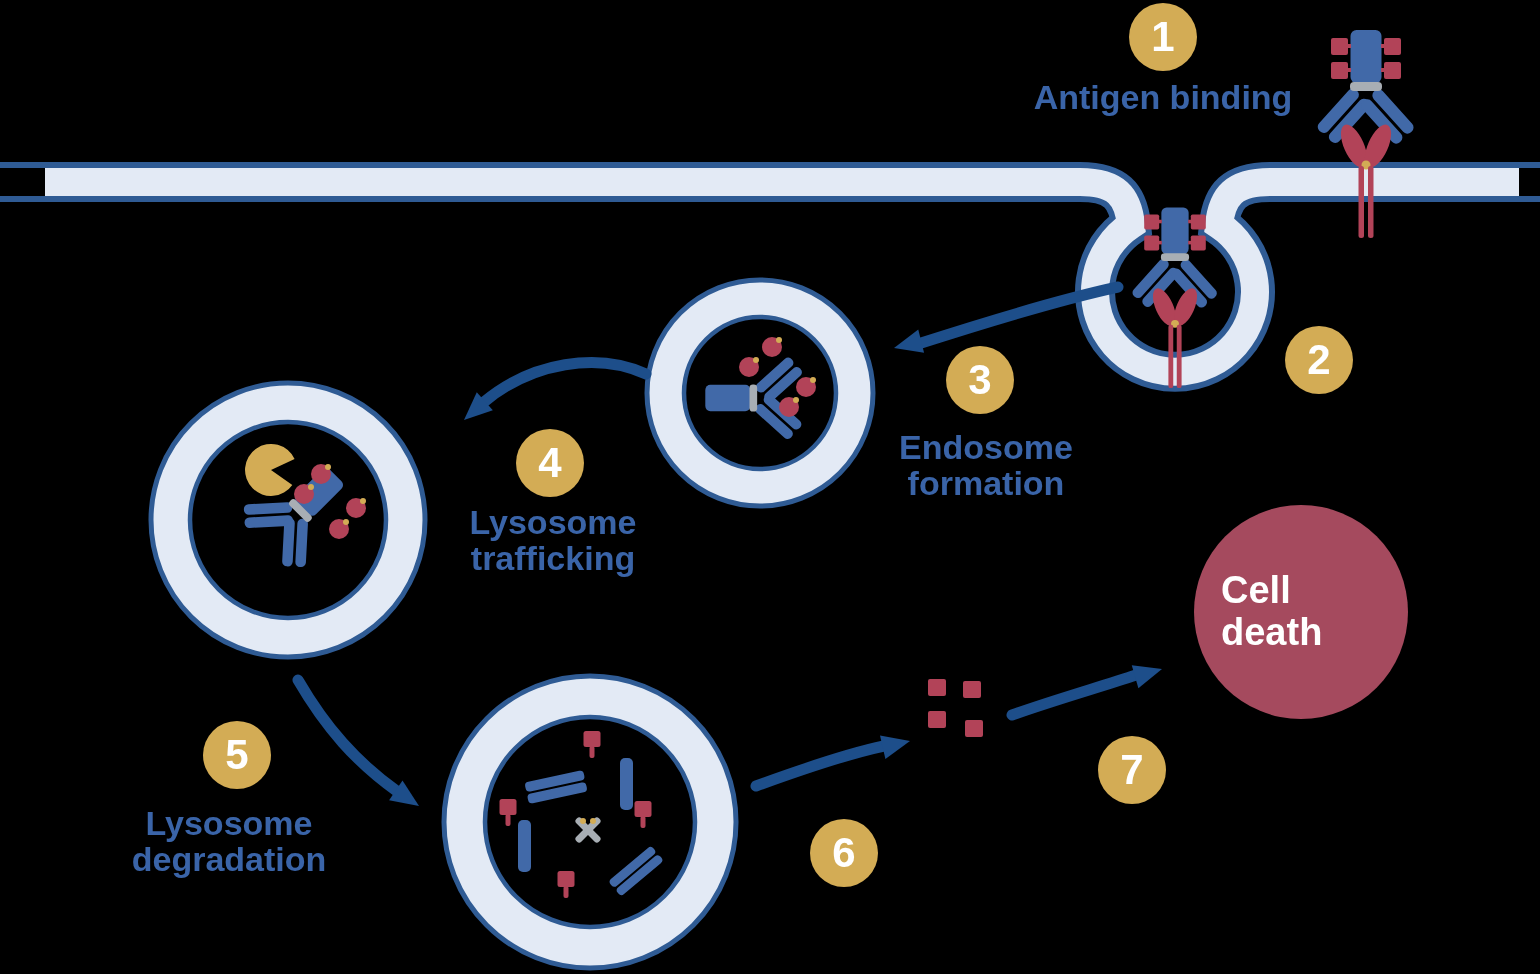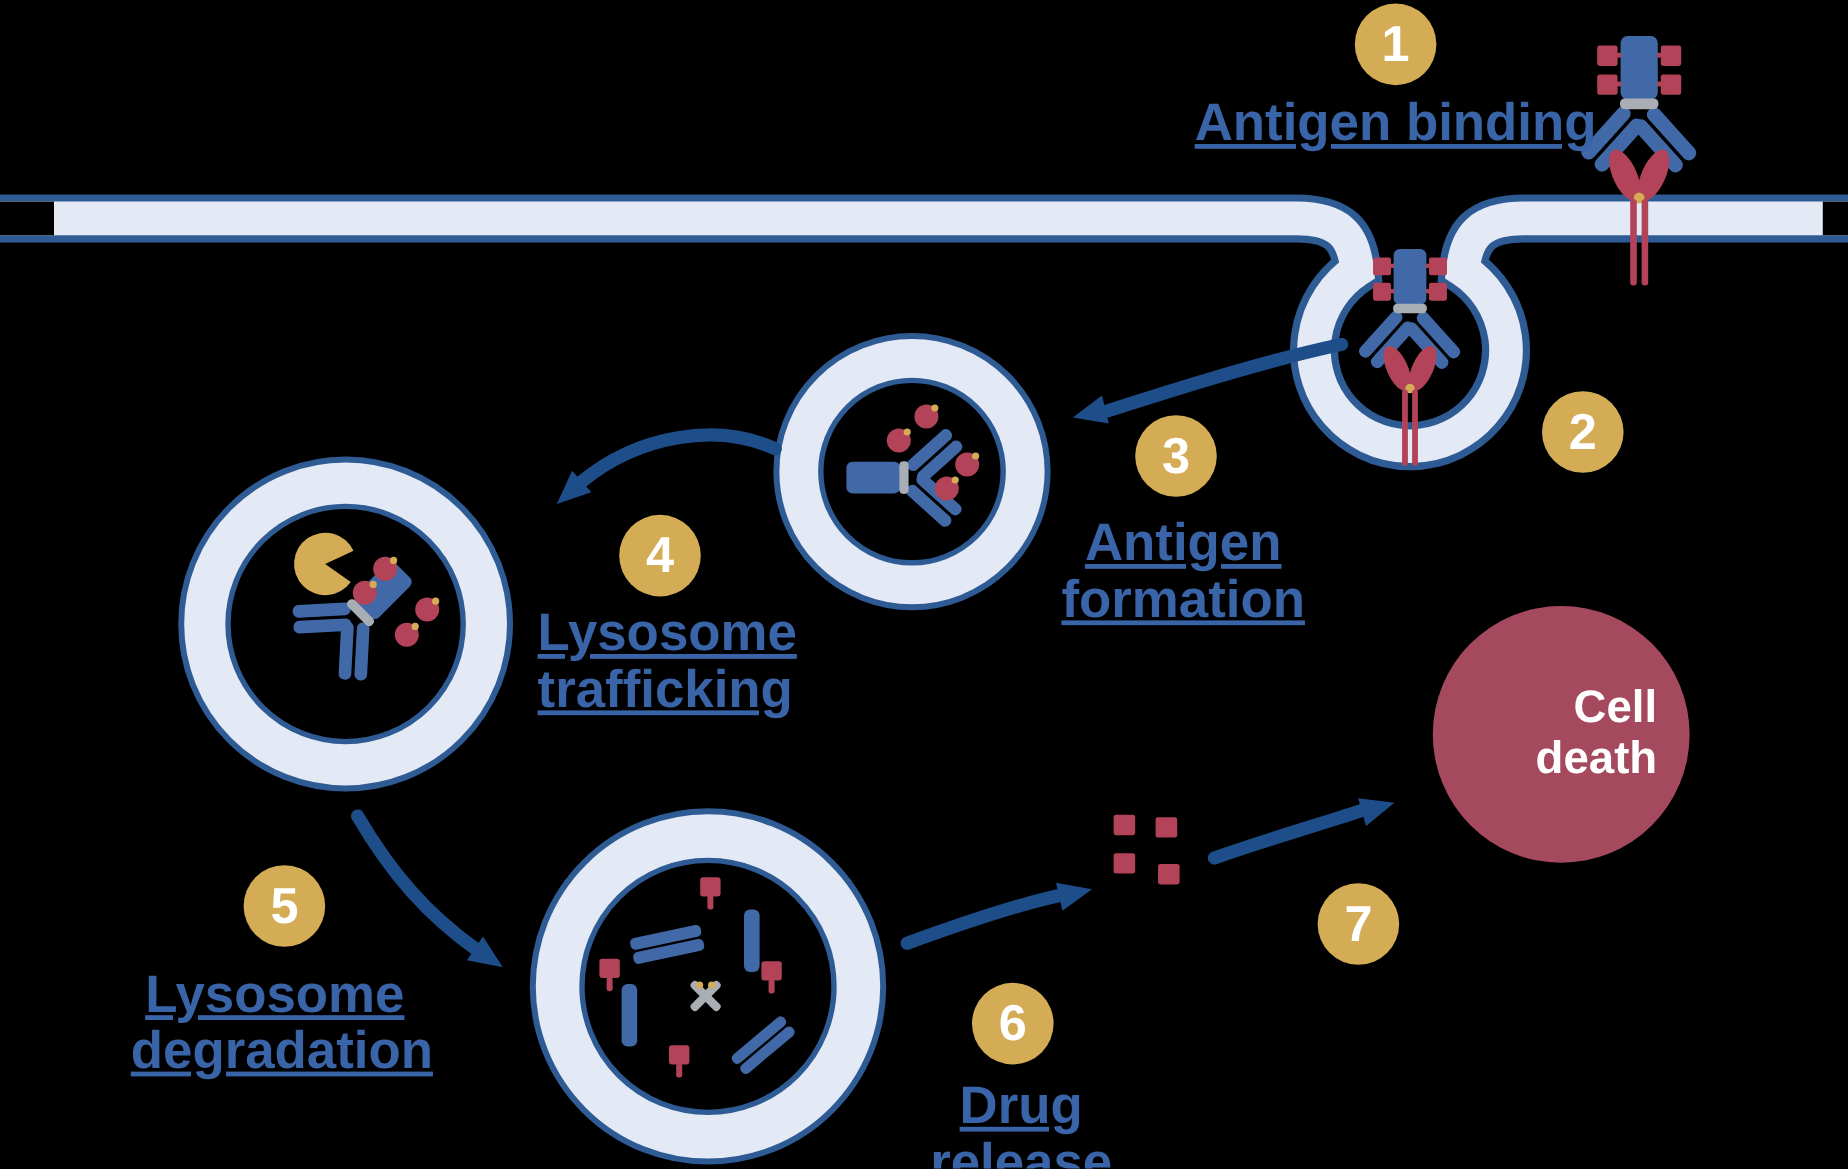--- a/index.html
+++ b/index.html
@@ -24,27 +24,27 @@
   }
   .canvas svg{position:absolute;left:0;top:0;}
   .badge{
     position:absolute;width:68px;height:68px;border-radius:50%;
     background:var(--step_badge);color:var(--badge_number);
     display:flex;align-items:center;justify-content:center;
     font-size:42px;font-weight:700;
   }
   .label{
     position:absolute;color:var(--label_text);
-    font-size:44px;font-weight:700;line-height:1.07;
-    text-align:center;white-space:pre-line;text-decoration:underline;
+    font-size:34px;font-weight:700;line-height:1.07;
+    text-align:center;white-space:pre-line;
   }
   .cell-death-label{
     position:absolute;left:1221px;top:570px;width:160px;
     color:var(--cell_death_text);font-size:38px;font-weight:700;
-    line-height:1.1;text-align:right;white-space:pre-line;
+    line-height:1.1;text-align:left;white-space:pre-line;
   }
   .s-dark{stroke:var(--membrane_outline);fill:none;}
   .s-light{stroke:var(--membrane_fill);fill:none;}
   .f-black{fill:var(--background);}
   .f-blue{fill:var(--antibody);}
   .f-red{fill:var(--payload_drug);}
   .f-gray{fill:var(--linker_gray);}
   .f-gold{fill:var(--lysosome_gold);}
   .f-death{fill:var(--cell_death_fill);}
   .f-arrow{fill:var(--arrow);}
@@ -228,25 +228,23 @@
       <span>5</span>
     </div>
   <div class="badge" style="left:810px;top:819px">
       <span>6</span>
     </div>
   <div class="badge" style="left:1098px;top:736px">
       <span>7</span>
     </div>
 
   <div class="label" style="left:993px;top:79px;width:340px">Antigen binding</div>
-  <div class="label" style="left:881px;top:429px;width:210px">Antigen
+  <div class="label" style="left:881px;top:429px;width:210px">Endosome
 formation</div>
   <div class="label" style="left:448px;top:504px;width:210px">Lysosome
 trafficking</div>
   <div class="label" style="left:109px;top:805px;width:240px">Lysosome
 degradation</div>
-  <div class="label" style="left:771px;top:898px;width:160px">Drug
-release</div>
 
   <div class="cell-death-label">Cell
 death</div>
 
 </div>
 
 </body></html>

